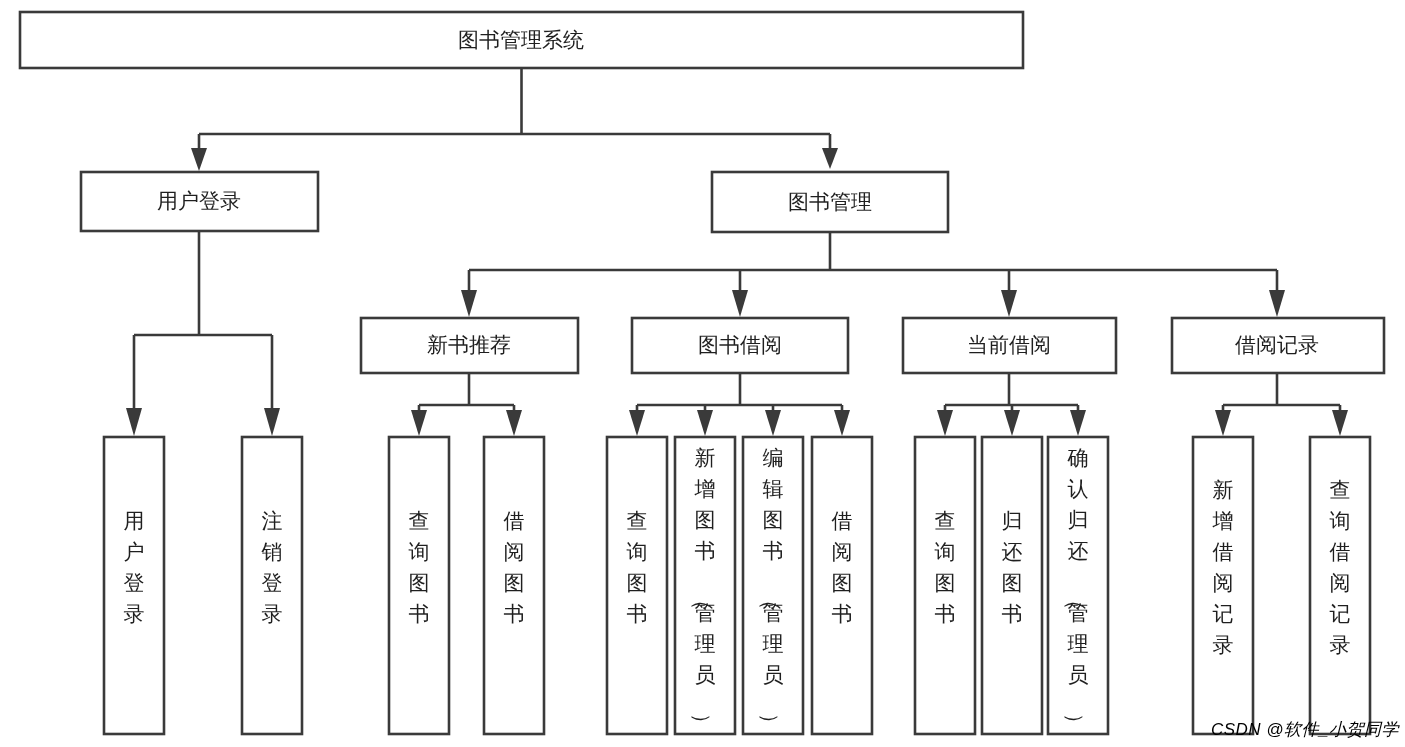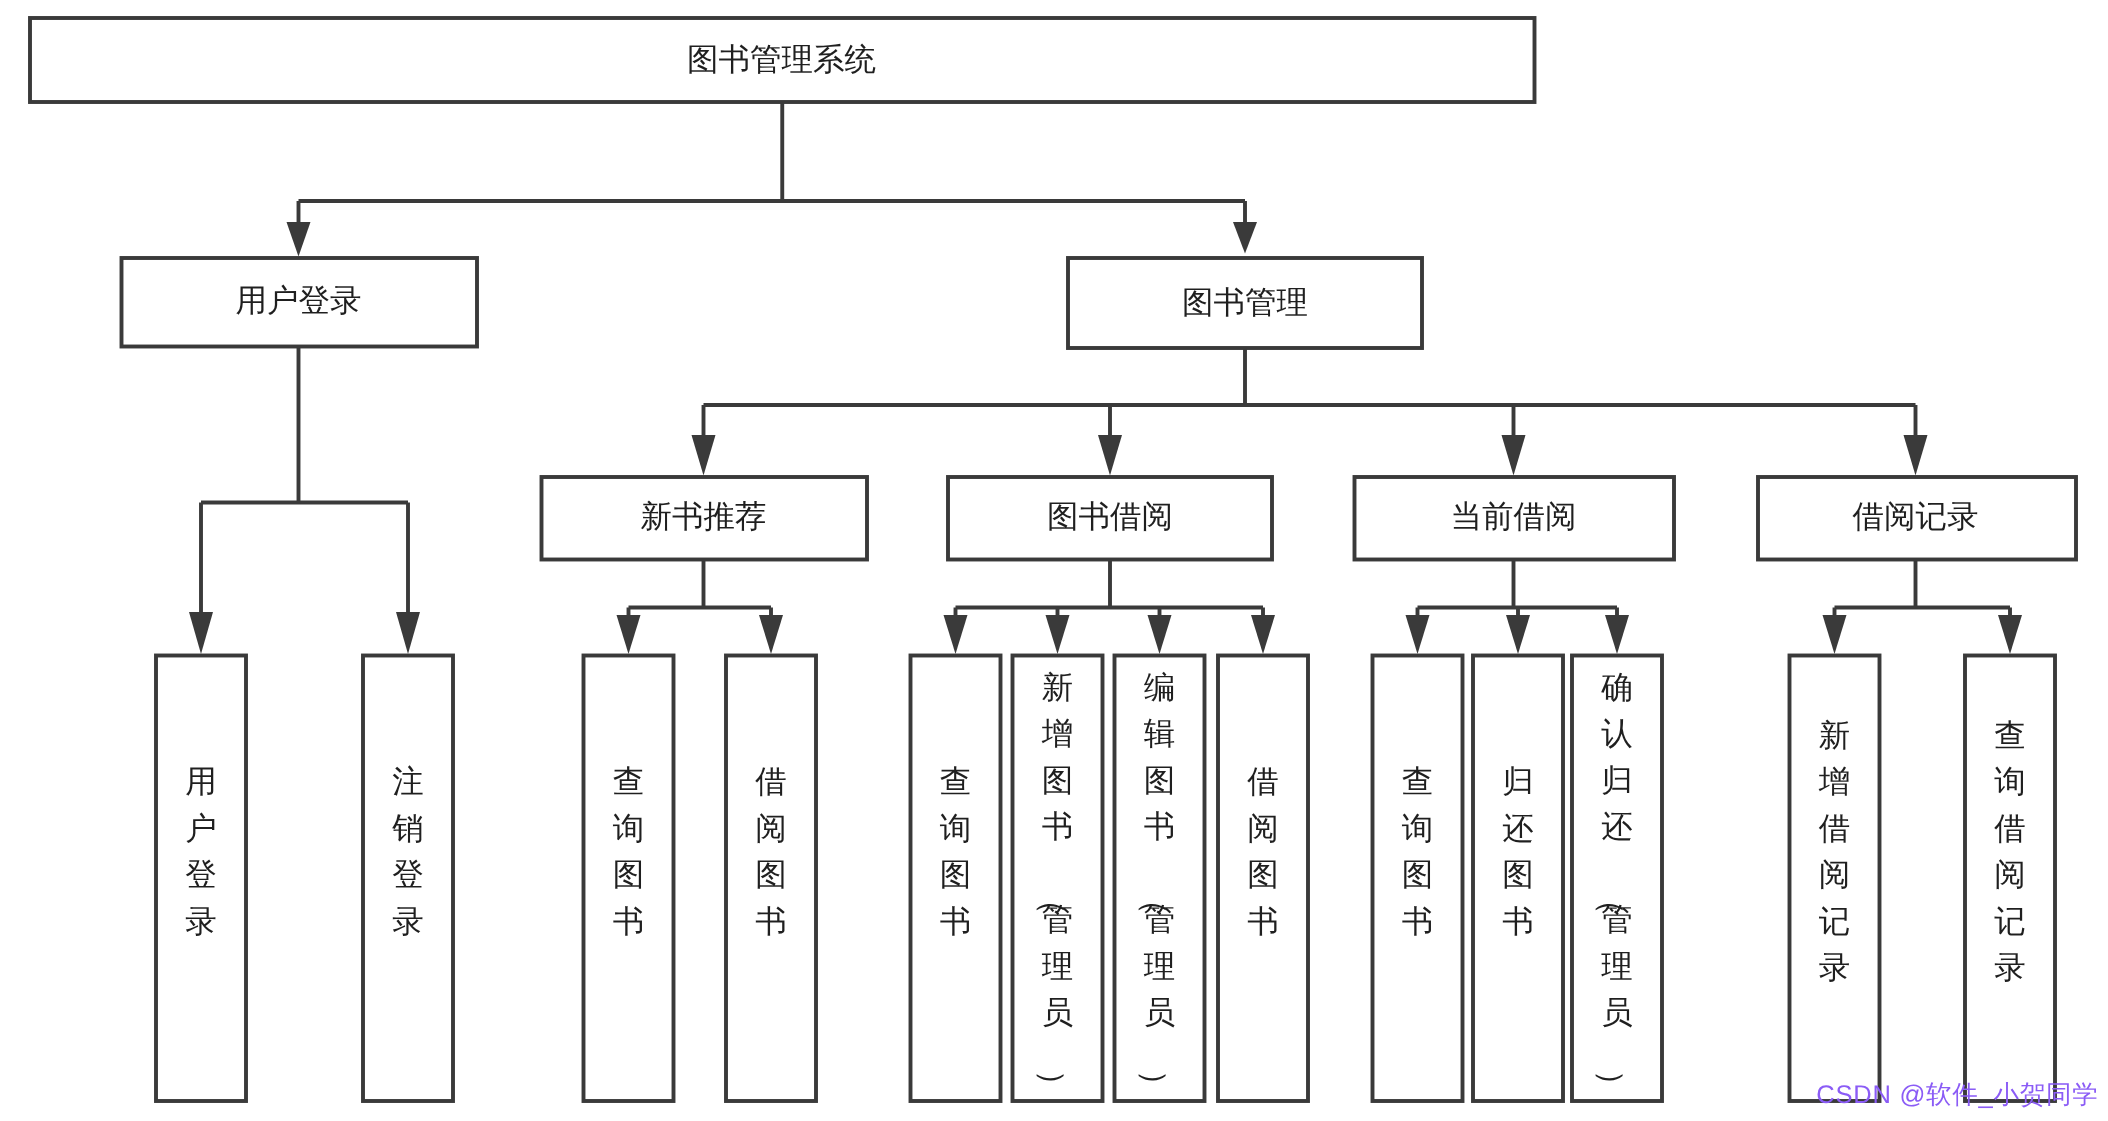--- a/index.html
+++ b/index.html
@@ -54,24 +54,25 @@
     font-size: 21px;
     fill: #1f1f1f;
     text-anchor: middle;
   }
   .watermark {
     position: absolute;
     right: 6px;
     bottom: 6px;
     font-family: "Liberation Sans", "DejaVu Sans", sans-serif;
     font-size: 17px;
-    color: #8b5cf6;
+    color: #000000;
     letter-spacing: 0.5px;
     white-space: nowrap;
     pointer-events: none;
+    font-style: italic;
   }
 </style>
 </head>
 <body>
 
 <div id="diagram-root">
 
   <svg class="diagram" viewBox="0 0 1405 747" xmlns="http://www.w3.org/2000/svg">
 
     <g>

